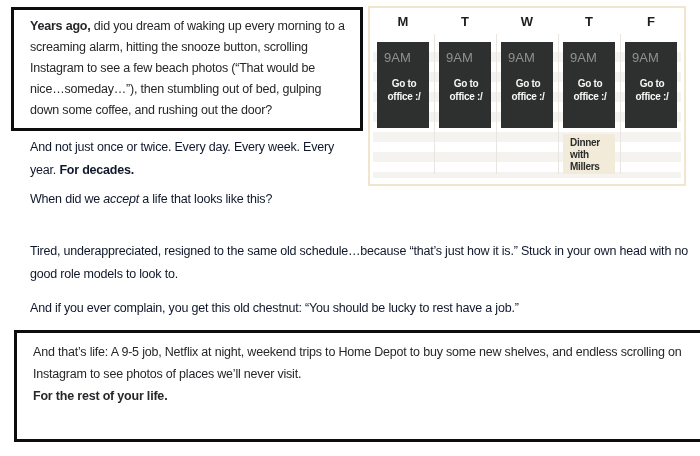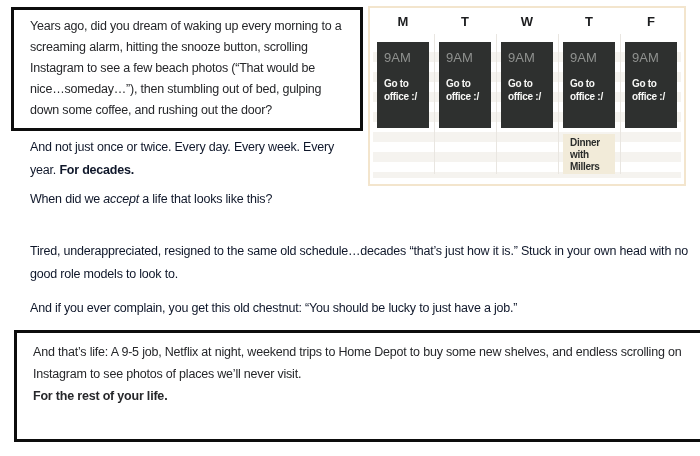--- a/index.html
+++ b/index.html
@@ -59,37 +59,37 @@
     font-size:13px;font-weight:700;color:#1d1e20;position:relative;
   }
   .cal-card{
     position:relative;box-sizing:border-box;
     margin:4px 5px 0 5px;width:52px;height:86px;
     background:#2e302f;padding:8px 5px 0 7px;
   }
   .cal-time{font-size:13px;letter-spacing:0;color:#8f918f;}
   .cal-title{
     margin-top:12px;font-size:10px;font-weight:700;line-height:13px;
-    letter-spacing:-0.3px;color:#f7f7f5;
+    letter-spacing:-0.3px;color:#f7f7f5;text-align:center;
   }
   .cal-extra{
     position:relative;box-sizing:border-box;
     margin:6px 5px 0 5px;width:52px;height:40px;
     background:#f2ebd9;padding:3px 16px 0 7px;
     font-size:10px;font-weight:700;line-height:12px;
     letter-spacing:-0.3px;color:#2b2d2c;
   }
 </style>
 </head>
 <body>
 
 <div class="page">
 
   <div class="left-col">
-    <div class="intro-box" style="border-color: rgb(13, 13, 13);"><span style="font-weight: 400;">Years ago,</span><span> did you dream of waking up every morning to a screaming alarm, hitting the snooze button, scrolling Instagram to see a few beach photos (“That would be nice…someday…”), then stumbling out of bed, gulping down some coffee, and rushing out the door?</span></div>
+    <div class="intro-box" style="border-color: rgb(13, 13, 13);"><span style="font-weight: 700;">Years ago,</span><span> did you dream of waking up every morning to a screaming alarm, hitting the snooze button, scrolling Instagram to see a few beach photos (“That would be nice…someday…”), then stumbling out of bed, gulping down some coffee, and rushing out the door?</span></div>
 
     <p class="para narrow"><span>And not just once or twice. Every day. Every week. Every year. </span><span style="font-weight: 700;">For decades.</span></p>
 
     <p class="para narrow"><span>When did we </span><span style="font-style: italic;">accept</span><span> a life that looks like this?</span></p>
   </div>
 
   <div class="calendar" style="border-color: rgb(243, 229, 205);">
     <div class="cal-stripes"></div>
     <div class="cal-cols">
 
@@ -130,22 +130,22 @@
         <div class="cal-day">F</div>
         <div class="cal-card" style="background-color: rgb(46, 48, 47);">
           <div class="cal-time" style="color: rgb(143, 145, 143);">9AM</div>
           <div class="cal-title" style="color: rgb(247, 247, 245);">Go to office :/</div>
         </div>
       </div>
 
     </div>
   </div>
 
-  <p class="para wide tired"><span>Tired, underappreciated, resigned to the same old schedule…decades “that’s just how it is.” Stuck in your own head with no good role models to look to.</span></p>
+  <p class="para wide tired"><span>Tired, underappreciated, resigned to the same old schedule…because “that’s just how it is.” Stuck in your own head with no good role models to look to.</span></p>
 
-  <p class="para wide complain"><span>And if you ever complain, you get this old chestnut: “You should be lucky to just have a job.”</span></p>
+  <p class="para wide complain"><span>And if you ever complain, you get this old chestnut: “You should be lucky to rest have a job.”</span></p>
 
   <div class="outro-box" style="border-color: rgb(13, 13, 13);">
     <p><span>And that’s life: A 9-5 job, Netflix at night, weekend trips to Home Depot to buy some new shelves, and endless scrolling on Instagram to see photos of places we’ll never visit.</span></p>
     <p><span style="font-weight: 700;">For the rest of your life.</span></p>
   </div>
 
 </div>
 
 </body></html>

